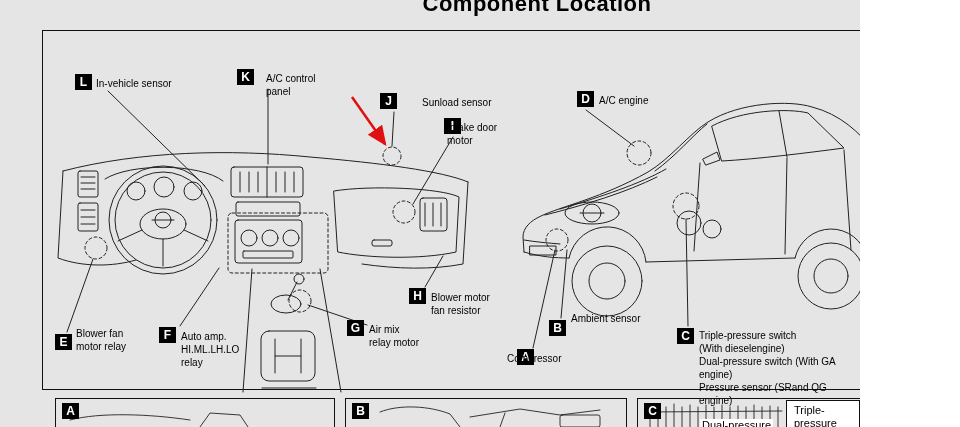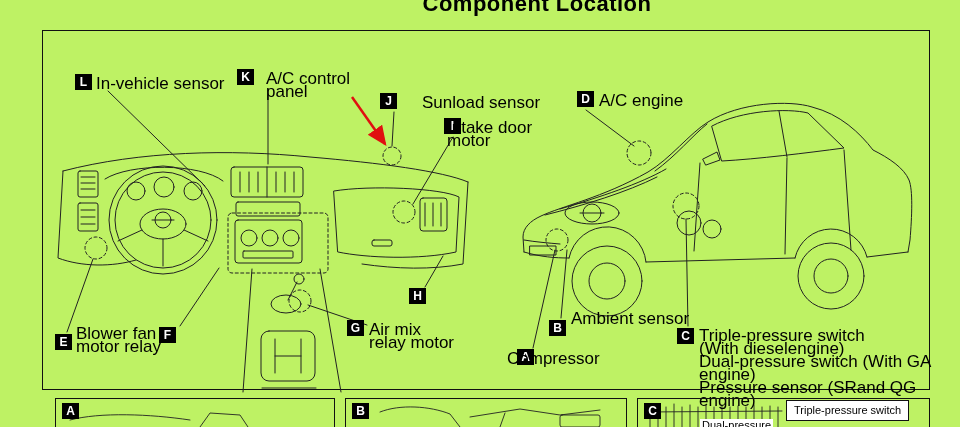--- a/index.html
+++ b/index.html
@@ -1,36 +1,36 @@
 <!DOCTYPE html>
 <html><head>
 <meta charset="utf-8">
 <style>
   * { box-sizing: border-box; }
   html, body { margin: 0; padding: 0; background: #fff; }
   .page {
-    position: relative; width: 960px; height: 427px; overflow: hidden;
-    background: #bef264; color: #000;
+    position: relative; width: 860px; height: 427px; overflow: hidden;
+    background: #e5e5e5; color: #000;
     font-family: "Liberation Sans", "DejaVu Sans", sans-serif;
   }
   .title {
     position: absolute; left: 537px; top: -9px; transform: translateX(-50%);
     font-size: 22px; font-weight: bold; white-space: nowrap; letter-spacing: .5px;
   }
   .main-box {
     position: absolute; left: 42px; top: 30px; width: 888px; height: 360px;
     border: 1.5px solid #111;
   }
   .art { position: absolute; left: 0; top: 0; }
   .badge {
     position: absolute; width: 17px; height: 16px; background: #000; color: #fff;
     font-size: 12px; font-weight: bold; line-height: 16px; text-align: center;
   }
   .lbl {
-    position: absolute; font-size: 17px; line-height: 13px; white-space: pre-line;
+    position: absolute; font-size: 10px; line-height: 13px; white-space: pre-line;
   }
   .panel {
     position: absolute; top: 398px; height: 64px; border: 1.5px solid #111;
   }
   .cap-box {
     position: absolute; left: 786px; top: 400px; border: 1px solid #111;
     background: #fff; font-size: 11px; line-height: 13px; padding: 3px 7px;
   }
   .cap2 { position: absolute; left: 700px; top: 419px; font-size: 11px; background:#fff; padding:0 2px; }
 </style>
@@ -192,26 +192,31 @@
 motor</div>
 
   <div class="badge" style="left:577px;top:91px">D</div>
   <div class="lbl" style="left:599px;top:94px">A/C engine</div>
 
   <div class="badge" style="left:55px;top:334px">E</div>
   <div class="lbl" style="left:76px;top:327px">Blower fan
 motor relay</div>
 
   <div class="badge" style="left:159px;top:327px">F</div>
+  <div class="lbl" style="left:181px;top:330px">Auto amp.
+HI.ML.LH.LO
+relay</div>
 
   <div class="badge" style="left:347px;top:320px">G</div>
   <div class="lbl" style="left:369px;top:323px">Air mix
 relay motor</div>
 
   <div class="badge" style="left:409px;top:288px">H</div>
+  <div class="lbl" style="left:431px;top:291px">Blower motor
+fan resistor</div>
 
   <div class="badge" style="left:549px;top:320px">B</div>
   <div class="lbl" style="left:571px;top:312px">Ambient sensor</div>
 
   <div class="badge" style="left:517px;top:349px">A</div>
   <div class="lbl" style="left:507px;top:352px">Compressor</div>
 
   <div class="badge" style="left:677px;top:328px">C</div>
   <div class="lbl" style="left:699px;top:329px">Triple-pressure switch
 (With dieselengine)

